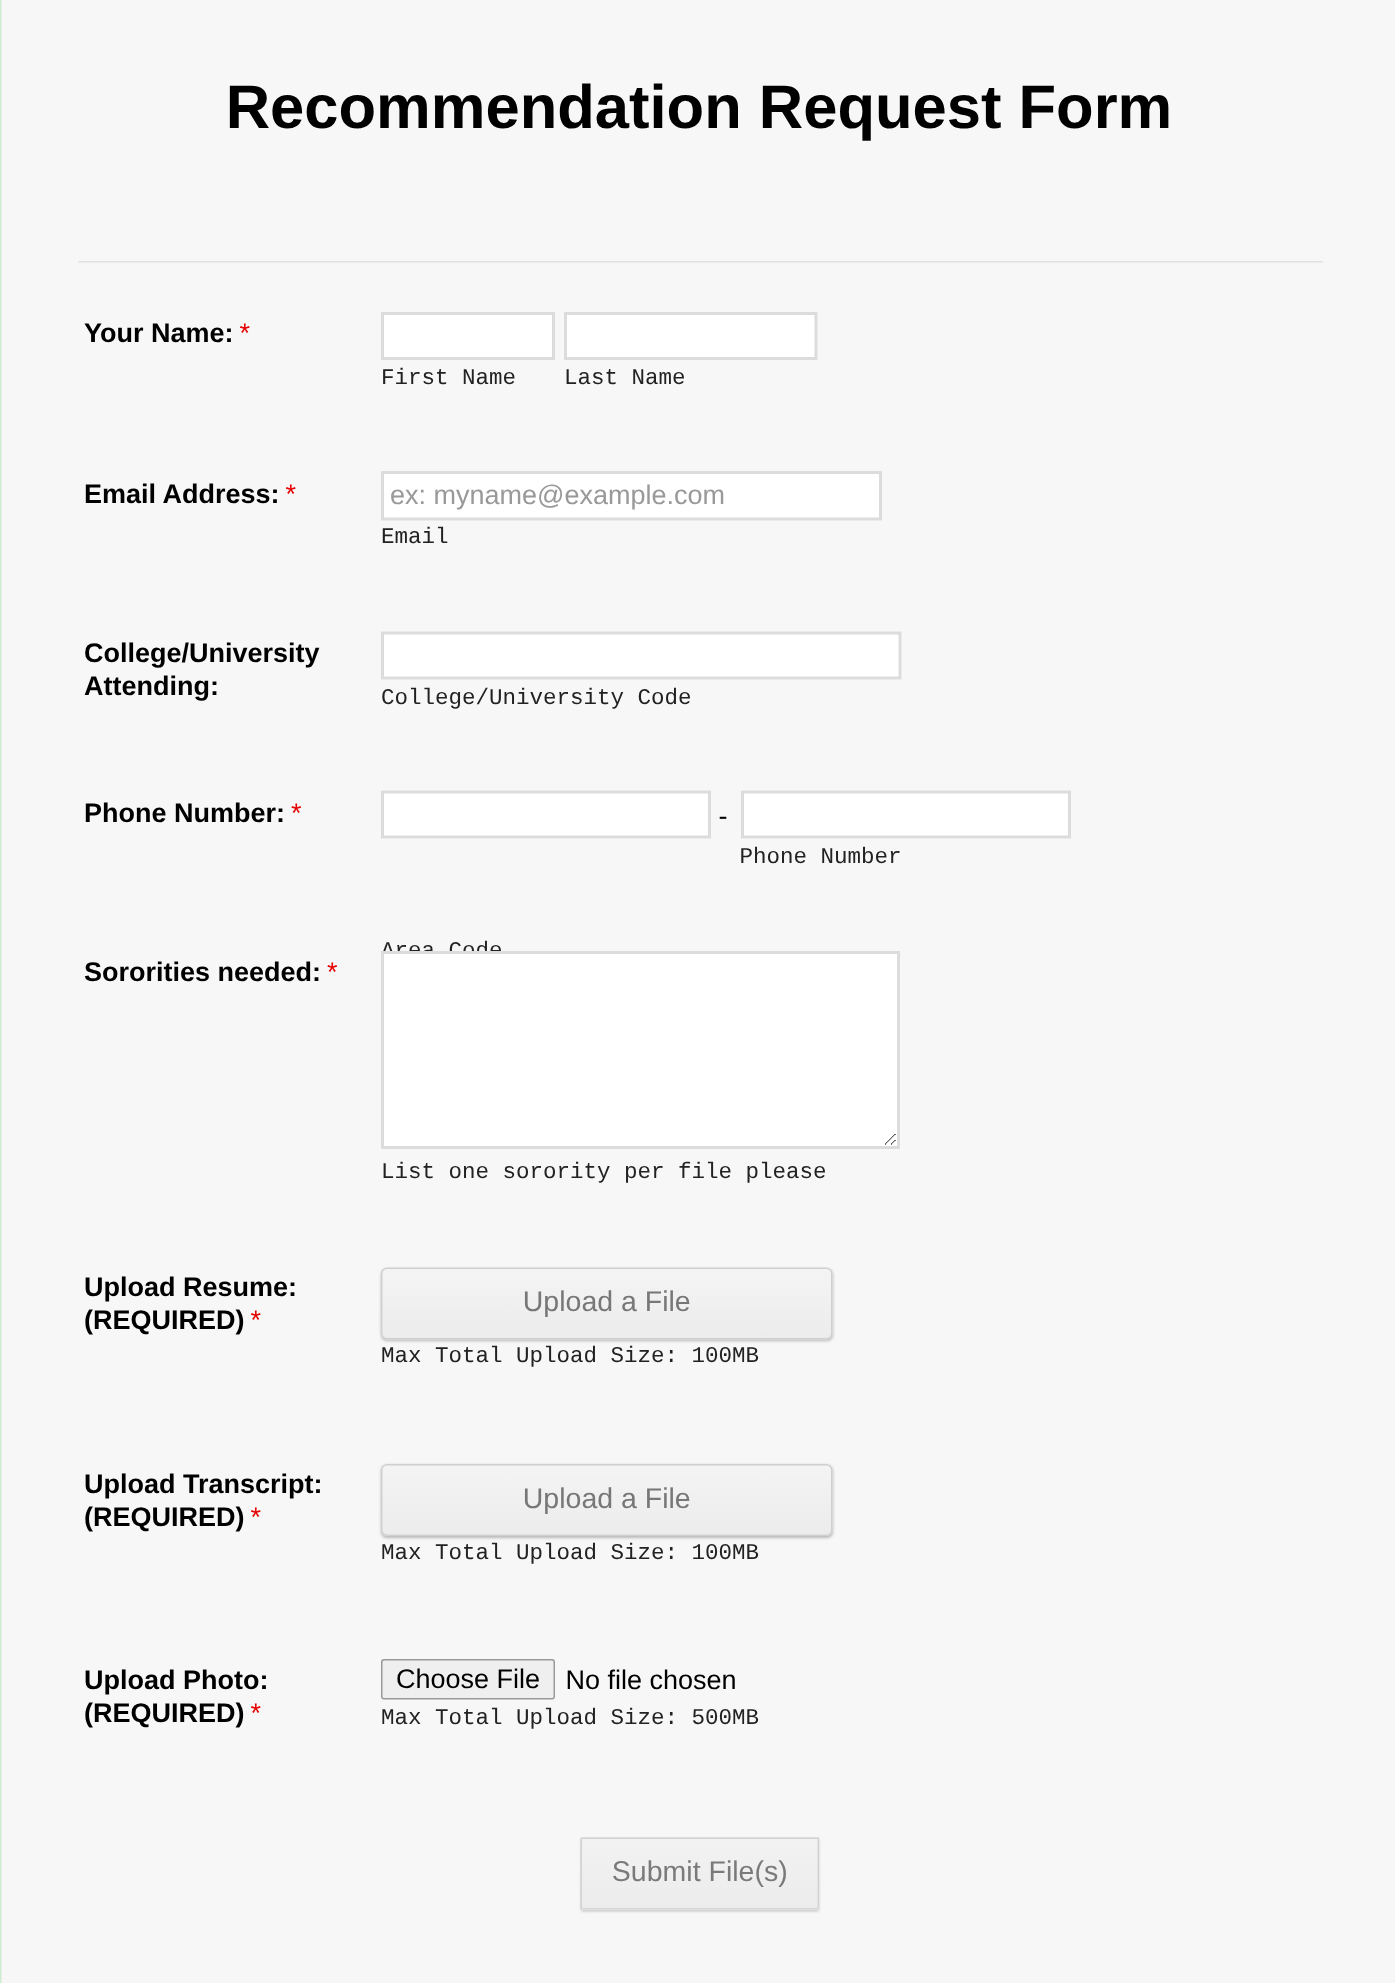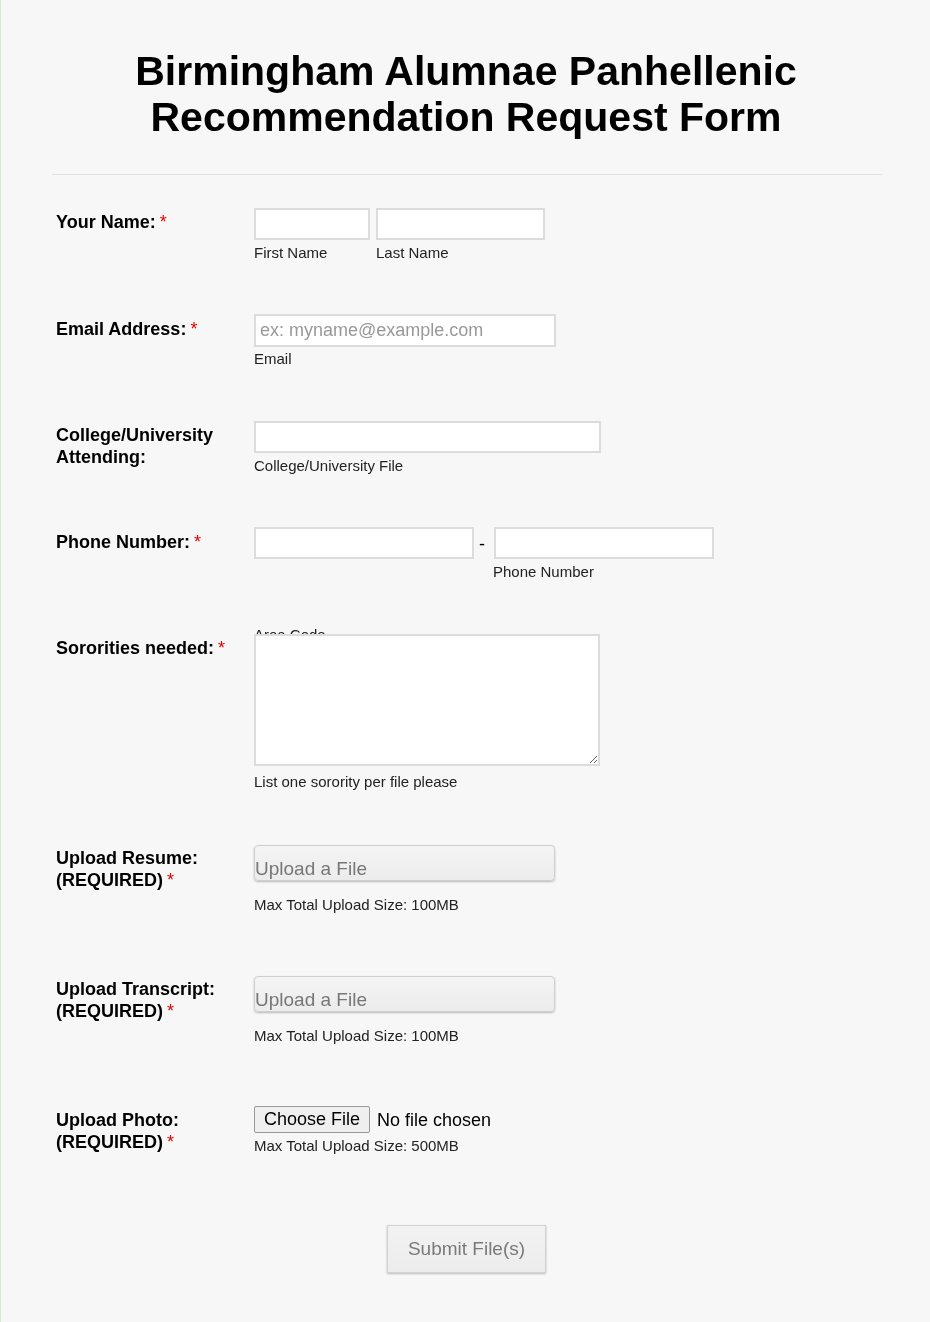--- a/index.html
+++ b/index.html
@@ -24,29 +24,29 @@
     position: absolute; left: 55px; font-weight: bold; font-size: 18px; line-height: 22px;
   }
   .req { color: #e60000; font-weight: normal; margin-left: 4px; }
   .field {
     position: absolute; background: #fff; border: 2px solid #dcdcdc;
     box-sizing: border-box; font-family: "Liberation Sans", sans-serif; font-size: 18px;
     padding: 0 4px; outline: none;
   }
   .field::placeholder { color: #999; }
   .sub {
-    position: absolute; font-size: 15px; color: #222; line-height: 17px;
+    position: absolute; font-size: 15px; color: #222; line-height: 17px; font-family: Liberation Mono, monospace;
   }
   textarea.field { resize: both; padding: 4px; }
   .upload-btn {
-    position: absolute; width: 301px; height: 36px; box-sizing: border-box;
+    position: absolute; width: 301px; height: 48px; box-sizing: border-box;
     border: 1px solid #cfcfcf; border-radius: 4px;
     background: linear-gradient(#f4f4f4, #ececec);
     box-shadow: 0 1px 2px rgba(0,0,0,0.25);
-    color: #777; font-size: 19px; text-align: left; line-height: 45px;
+    color: #777; font-size: 19px; text-align: center; line-height: 45px;
     cursor: pointer;
   }
   .choose-btn {
     position: absolute; left: 253px; top: 1106px; height: 27px; box-sizing: border-box;
     border: 1px solid #999; border-radius: 2px; background: #efefef;
     font-size: 18px; line-height: 25px; padding: 0 9px; color: #000; cursor: pointer;
   }
   .no-file { position: absolute; left: 376px; top: 1109px; font-size: 18px; line-height: 22px; }
   .dash { position: absolute; left: 478px; top: 534px; font-size: 18px; }
   .submit-btn {
@@ -54,45 +54,44 @@
     border: 1px solid #d2d2d2; border-radius: 0;
     background: linear-gradient(#f2f2f2, #ececec);
     box-shadow: 0 1px 2px rgba(0,0,0,0.25);
     color: #7a7a7a; font-size: 19px; text-align: center; line-height: 46px; cursor: pointer;
   }
 </style>
 </head>
 <body>
 
 <div class="title">
-  <div>Birmingham Alumnae Panhellenic</div>
   <div>Recommendation Request Form</div>
 </div>
 <div class="divider"></div>
 
 <div class="label" style="top:211px;">
   <span>Your Name:</span><span class="req">*</span>
 </div>
 <input class="field" style="left: 253px; top: 208px; width: 116px; height: 32px;" value="">
 <input class="field" style="left: 375px; top: 208px; width: 169px; height: 32px;" value="">
 <div class="sub" style="left:253px; top:244px;">First Name</div>
 <div class="sub" style="left:375px; top:244px;">Last Name</div>
 
 <div class="label" style="top:318px;">
   <span>Email Address:</span><span class="req">*</span>
 </div>
-<input class="field" style="left: 253px; top: 314px; width: 302px; height: 33px;" placeholder="ex: myname@example.com">
+<input class="field" style="left: 253px; top: 314px; width: 334px; height: 33px;" placeholder="ex: myname@example.com">
 <div class="sub" style="left:253px; top:350px;">Email</div>
 
 <div class="label" style="top:424px;">
   <div>College/University</div>
   <div>Attending:</div>
 </div>
 <input class="field" style="left: 253px; top: 421px; width: 347px; height: 32px;" value="">
-<div class="sub" style="left:253px; top:457px;">College/University File</div>
+<div class="sub" style="left:253px; top:457px;">College/University Code</div>
 
 <div class="label" style="top:531px;">
   <span>Phone Number:</span><span class="req">*</span>
 </div>
 <input class="field" style="left: 253px; top: 527px; width: 220px; height: 32px;" value="">
 <span class="dash">-</span>
 <input class="field" style="left: 493px; top: 527px; width: 220px; height: 32px;" value="">
 <div class="sub" style="left:253px; top:582px;margin-top:44px;">Area Code</div>
 <div class="sub" style="left:492px; top:563px;">Phone Number</div>
 

